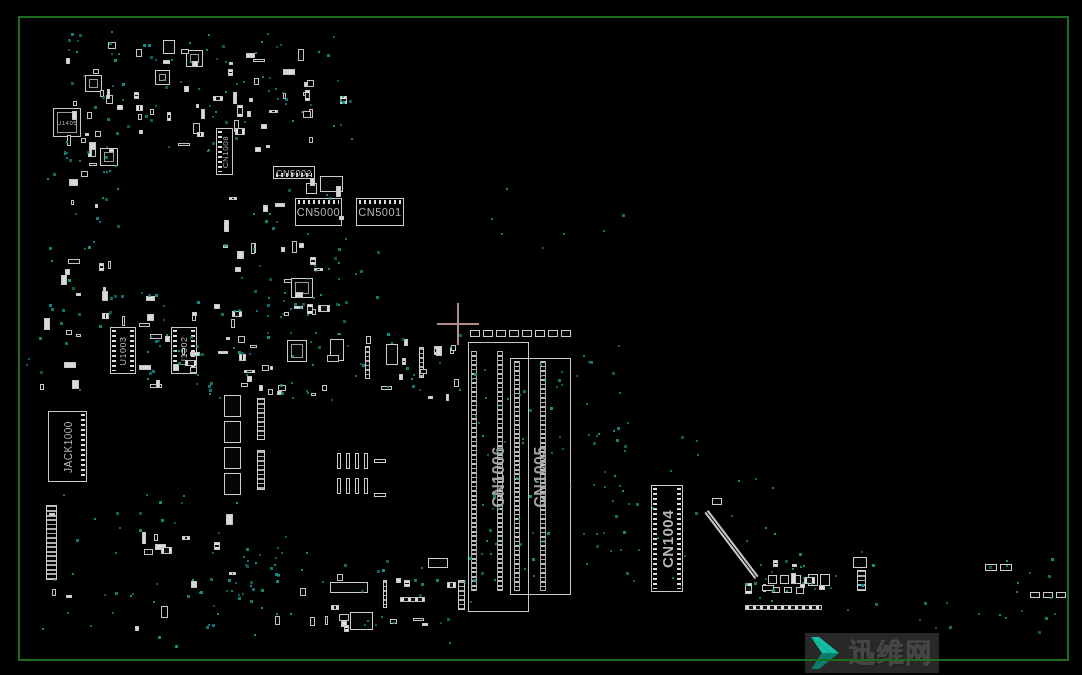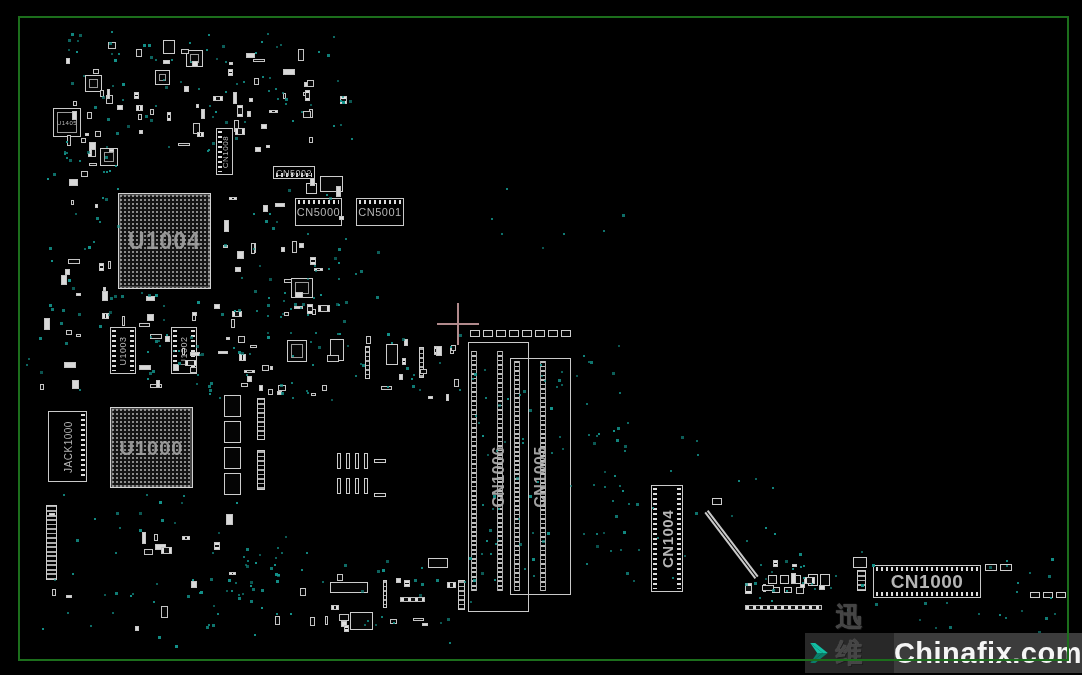--- a/index.html
+++ b/index.html
@@ -52,59 +52,48 @@
         <div class="lbl" style="font-size: 9px;">CN5002</div>
       </div>
       <div class="comp" style="left: 295px; top: 198px; width: 47px; height: 28px;">
         <div class="hatchH" style="top: 1px;"></div>
         <div class="lbl" style="font-size: 11px;">CN5000</div>
       </div>
       <div class="comp" style="left: 356px; top: 198px; width: 48px; height: 28px;">
         <div class="hatchH" style="top: 1px;"></div>
         <div class="lbl" style="font-size: 11px;">CN5001</div>
       </div>
-      <div class="comp bga" style="left: 118px; top: 193px; width: 93px; height: 96px;">
-        <div class="lbl biglbl" style="font-size: 23px;">U1004</div>
-      </div>
       <div class="comp" style="left: 110px; top: 327px; width: 26px; height: 47px;">
         <div class="hatchV" style="left: 1px;"></div>
         <div class="hatchV" style="right: 1px;"></div>
         <div class="lbl lblv" style="font-size: 9px;">U1003</div>
       </div>
       <div class="comp" style="left: 171px; top: 327px; width: 26px; height: 47px;">
         <div class="hatchV" style="left: 1px;"></div>
         <div class="hatchV" style="right: 1px;"></div>
         <div class="lbl lblv" style="font-size: 9px;">U1002</div>
       </div>
       <div class="comp" style="left: 48px; top: 411px; width: 39px; height: 71px;">
         <div class="hatchV" style="right: 1px;"></div>
         <div class="lbl lblv" style="font-size: 10px;">JACK1000</div>
       </div>
-      <div class="comp bga" style="left: 110px; top: 407px; width: 83px; height: 81px;">
-        <div class="lbl biglbl" style="font-size: 20px;">U1000</div>
-      </div>
       <div class="comp" style="left: 468px; top: 342px; width: 61px; height: 270px;">
         <div class="pincol" style="left: 2px; top: 8px; width: 6px; height: 240px;"></div>
         <div class="pincol" style="left: 28px; top: 8px; width: 6px; height: 240px;"></div>
         <div class="lbl lblv" style="font-size: 16px; z-index: 5; color: rgba(170, 170, 170, 0.95); font-weight: 600;">CN1006</div>
       </div>
       <div class="comp" style="left: 510px; top: 358px; width: 61px; height: 237px;">
         <div class="pincol" style="left: 3px; top: 2px; width: 6px; height: 230px;"></div>
         <div class="pincol" style="left: 29px; top: 2px; width: 6px; height: 230px;"></div>
         <div class="lbl lblv" style="font-size: 16px; z-index: 5; color: rgba(170, 170, 170, 0.95); font-weight: 600;">CN1005</div>
       </div>
       <div class="comp" style="left: 651px; top: 485px; width: 32px; height: 107px;">
         <div class="hatchV" style="left: 1px;"></div>
         <div class="hatchV" style="right: 1px;"></div>
         <div class="lbl lblv" style="font-size: 15px; font-weight: 600;">CN1004</div>
-      </div>
-      <div class="comp" style="left: 873px; top: 565px; width: 108px; height: 33px;">
-        <div class="hatchH" style="top: 1px;"></div>
-        <div class="hatchH" style="bottom: 1px;"></div>
-        <div class="lbl" style="font-size: 19px; font-weight: 600;">CN1000</div>
       </div>
       <div class="sp" style="left: 85px; top: 75px; width: 17px; height: 17px; border: 1px solid rgb(205, 205, 205); background: rgb(5, 5, 5);">
         <div class="qfp-in"></div>
       </div>
       <div class="sp" style="left: 100px; top: 148px; width: 18px; height: 18px; border: 1px solid rgb(205, 205, 205); background: rgb(5, 5, 5);">
         <div class="qfp-in"></div>
       </div>
       <div class="sp" style="left: 155px; top: 70px; width: 15px; height: 15px; border: 1px solid rgb(205, 205, 205); background: rgb(5, 5, 5);">
         <div class="qfp-in"></div>
       </div>
@@ -883,17 +872,14 @@
   <div id="wm" style="left: 805px; top: 633px; width: 277px; height: 40px;">
     <div id="wm-left" style="background: rgb(40, 40, 40);">
       <svg id="wm-chev" width="36" height="36" viewBox="0 0 36 36" style="margin-right:4px;position:relative;z-index:6;">
         <polygon points="2,2 22,18 13,18" fill="#12bfa4"></polygon>
         <polygon points="2,34 22,18 13,18" fill="#0a7f6b"></polygon>
         <polygon points="2,2 10,2 30,18 22,18" fill="#12bfa4"></polygon>
         <polygon points="2,34 10,34 30,18 22,18" fill="#0a7f6b"></polygon>
       </svg>
       <span id="wm-cn">迅维网</span>
     </div>
-    <div id="wm-right" style="background: rgb(60, 60, 60); flex: 1 1 0%;">
-      <span id="wm-en">Chinafix.com</span>
-    </div>
   </div>
 </div>
 
 </body></html>

